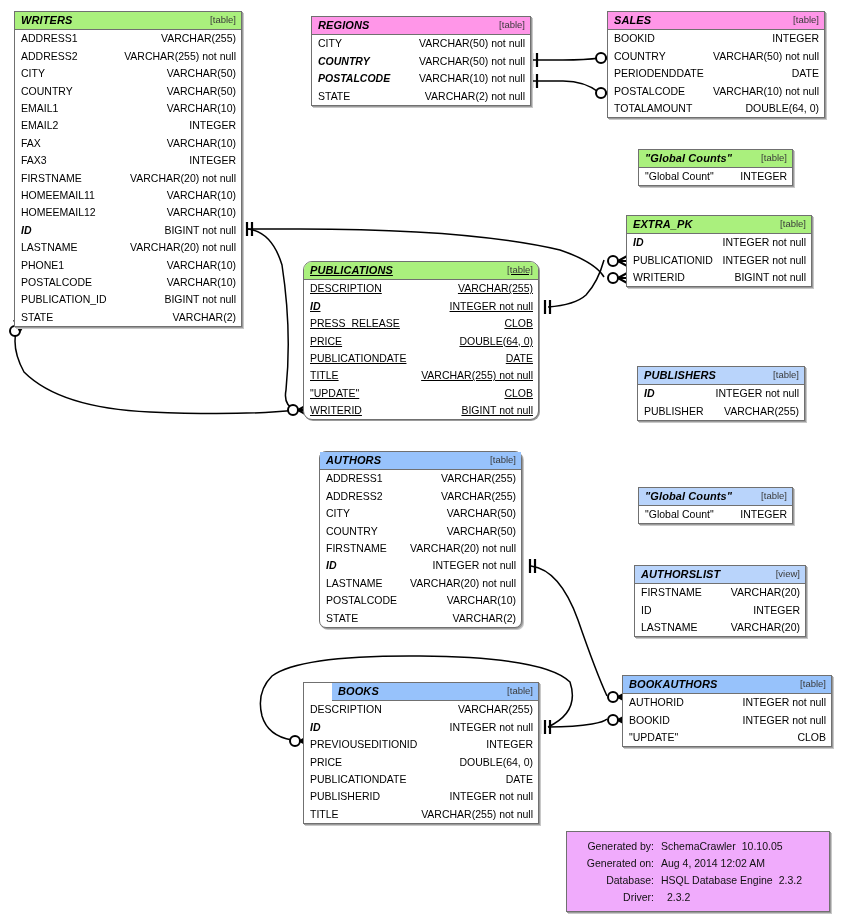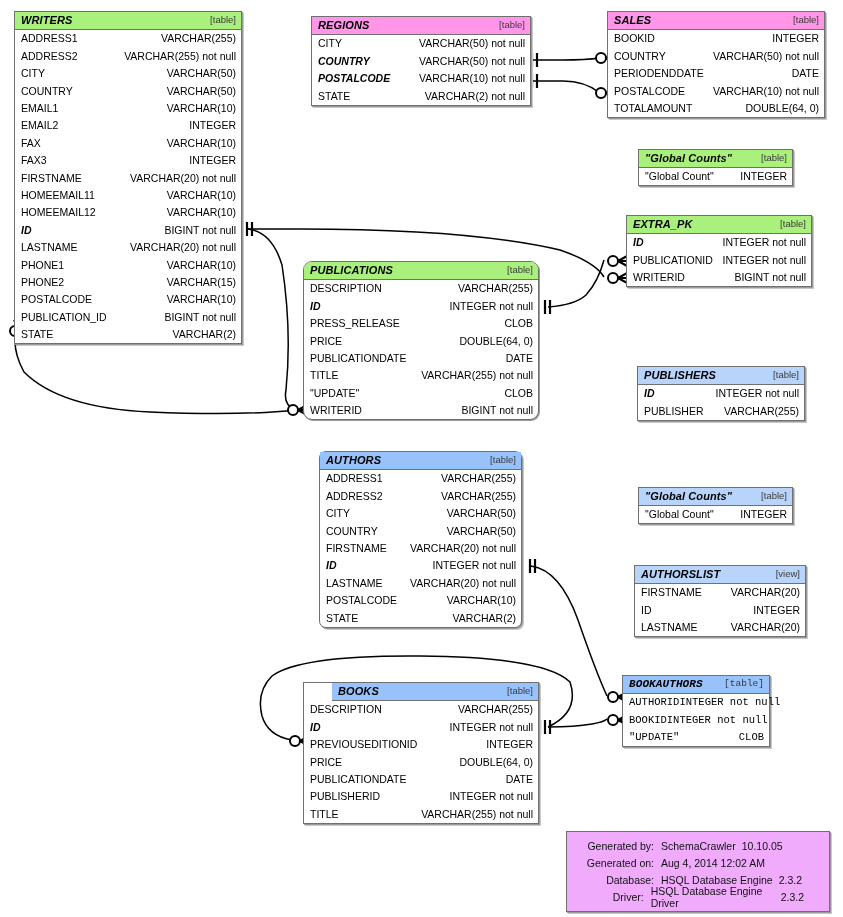--- a/index.html
+++ b/index.html
@@ -213,24 +213,20 @@
         </div>
         <div class="col">
           <span class="col-name">LASTNAME</span>
           <span class="col-type">VARCHAR(20) not null</span>
         </div>
         <div class="col">
           <span class="col-name">PHONE1</span>
           <span class="col-type">VARCHAR(10)</span>
         </div>
         <div class="col">
-          <span class="col-name">PHONE2</span>
-          <span class="col-type">VARCHAR(15)</span>
-        </div>
-        <div class="col">
           <span class="col-name">POSTALCODE</span>
           <span class="col-type">VARCHAR(10)</span>
         </div>
         <div class="col">
           <span class="col-name">PUBLICATION_ID</span>
           <span class="col-type">BIGINT not null</span>
         </div>
         <div class="col">
           <span class="col-name">STATE</span>
           <span class="col-type">VARCHAR(2)</span>
@@ -305,21 +301,21 @@
         </div>
         <div class="col">
           <span class="col-name">PUBLICATIONID</span>
           <span class="col-type">INTEGER not null</span>
         </div>
         <div class="col">
           <span class="col-name">WRITERID</span>
           <span class="col-type">BIGINT not null</span>
         </div>
       </div>
-      <div class="tbl rounded" style="left: 303px; top: 261px; width: 236px;">
+      <div class="tbl rounded" style="left: 303px; top: 261px; width: 236px; text-decoration: underline;">
         <div class="tbl-head" style="background: rgb(170, 240, 125);">
           <span class="tbl-name">PUBLICATIONS</span>
           <span class="tbl-kind">[table]</span>
         </div>
         <div class="col">
           <span class="col-name">DESCRIPTION</span>
           <span class="col-type">VARCHAR(255)</span>
         </div>
         <div class="col pk">
           <span class="col-name">ID</span>
@@ -427,21 +423,21 @@
         </div>
         <div class="col">
           <span class="col-name">ID</span>
           <span class="col-type">INTEGER</span>
         </div>
         <div class="col">
           <span class="col-name">LASTNAME</span>
           <span class="col-type">VARCHAR(20)</span>
         </div>
       </div>
-      <div class="tbl" style="left: 622px; top: 675px; width: 148px; font-family: Liberation Mono, monospace;">
+      <div class="tbl" style="left: 622px; top: 675px; width: 210px;">
         <div class="tbl-head" style="background: rgb(151, 194, 251);">
           <span class="tbl-name">BOOKAUTHORS</span>
           <span class="tbl-kind">[table]</span>
         </div>
         <div class="col">
           <span class="col-name">AUTHORID</span>
           <span class="col-type">INTEGER not null</span>
         </div>
         <div class="col">
           <span class="col-name">BOOKID</span>
@@ -499,18 +495,17 @@
         <span class="foot-val">Aug 4, 2014 12:02 AM</span>
         <span class="foot-val foot-ver"></span>
       </div>
       <div class="foot-row">
         <span class="foot-key">Database:</span>
         <span class="foot-val">HSQL Database Engine</span>
         <span class="foot-val foot-ver">2.3.2</span>
       </div>
       <div class="foot-row">
         <span class="foot-key">Driver:</span>
-        <span class="foot-val">HSQL Database Engine Driver</span>
         <span class="foot-val foot-ver">2.3.2</span>
       </div>
     </div>
 
 </div>
 
 </body></html>

